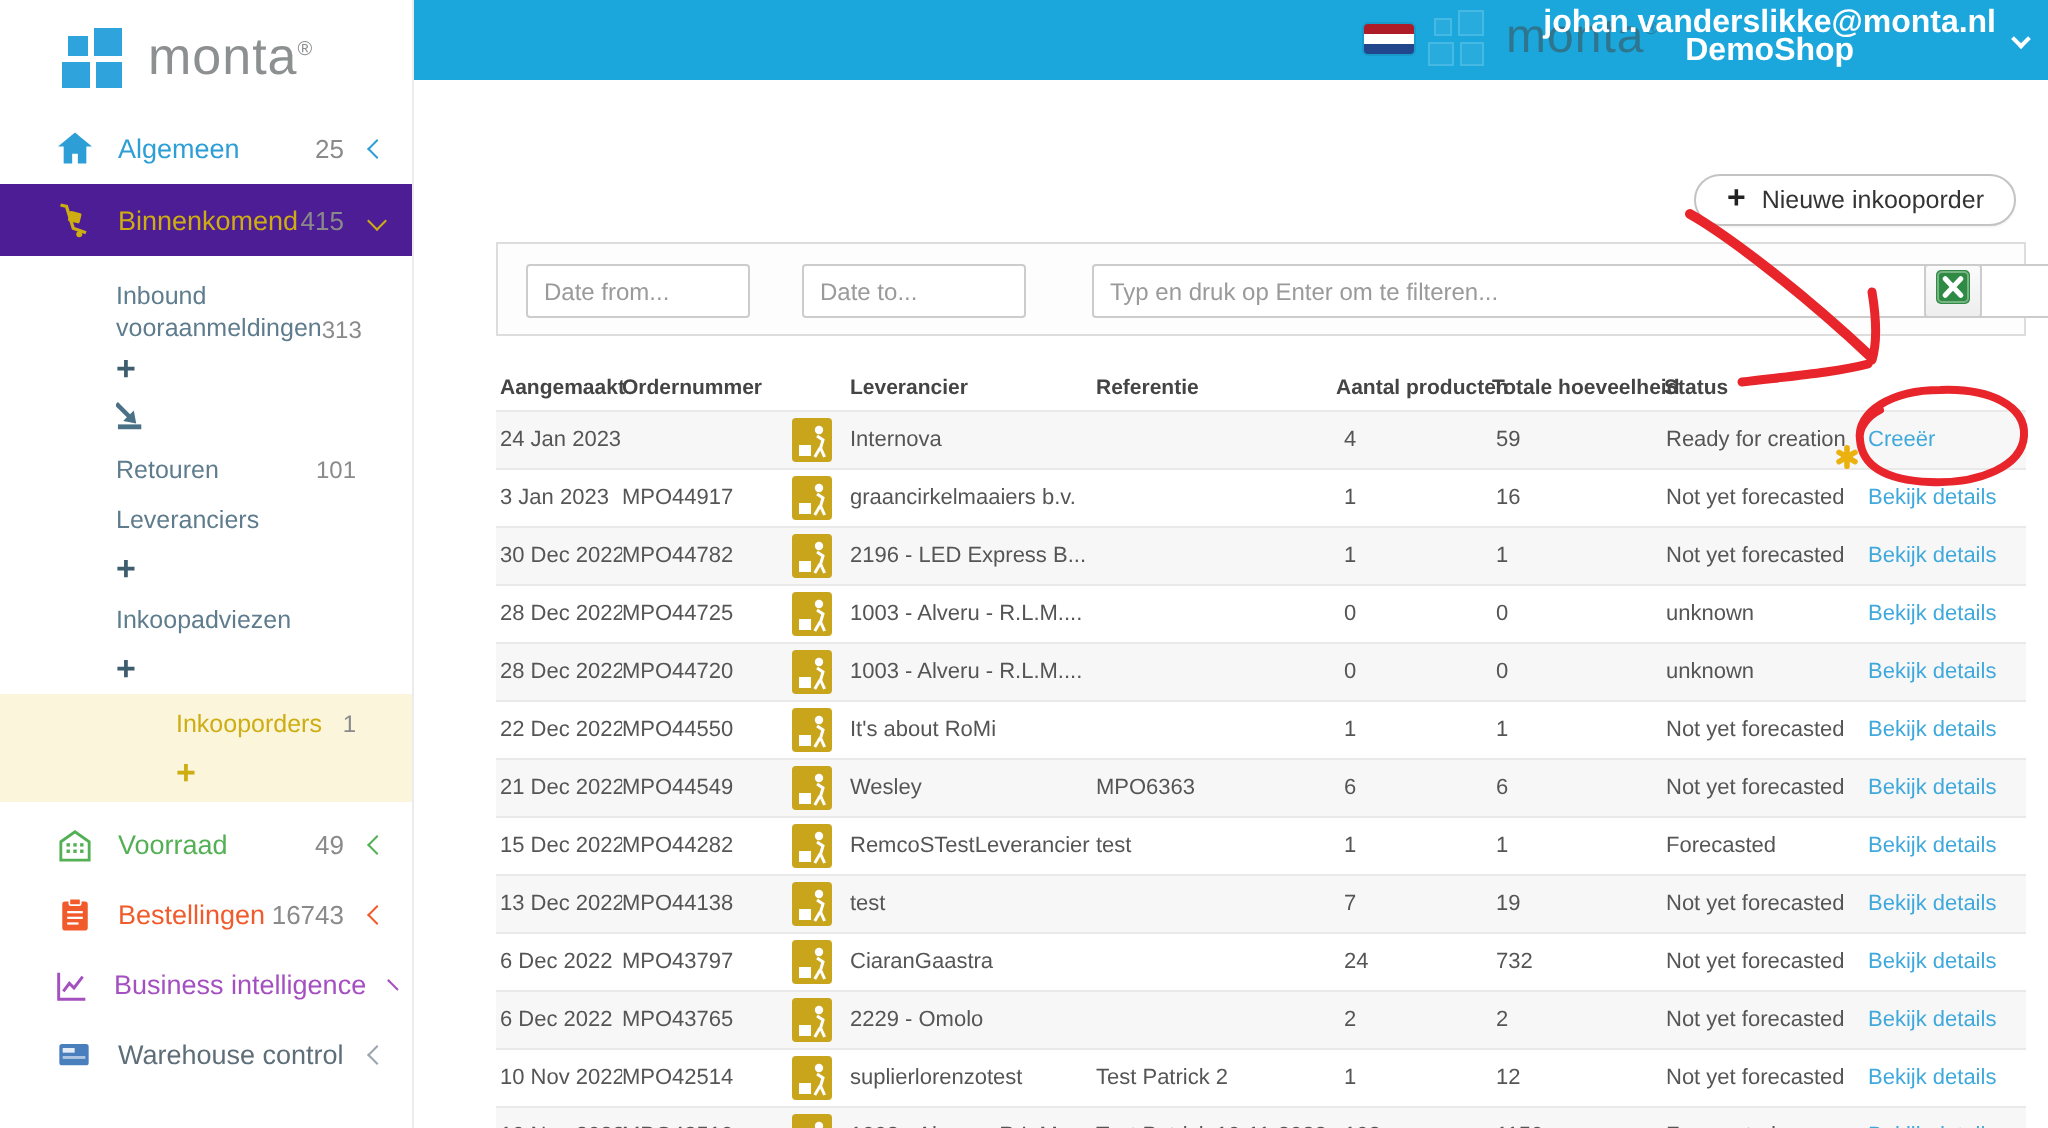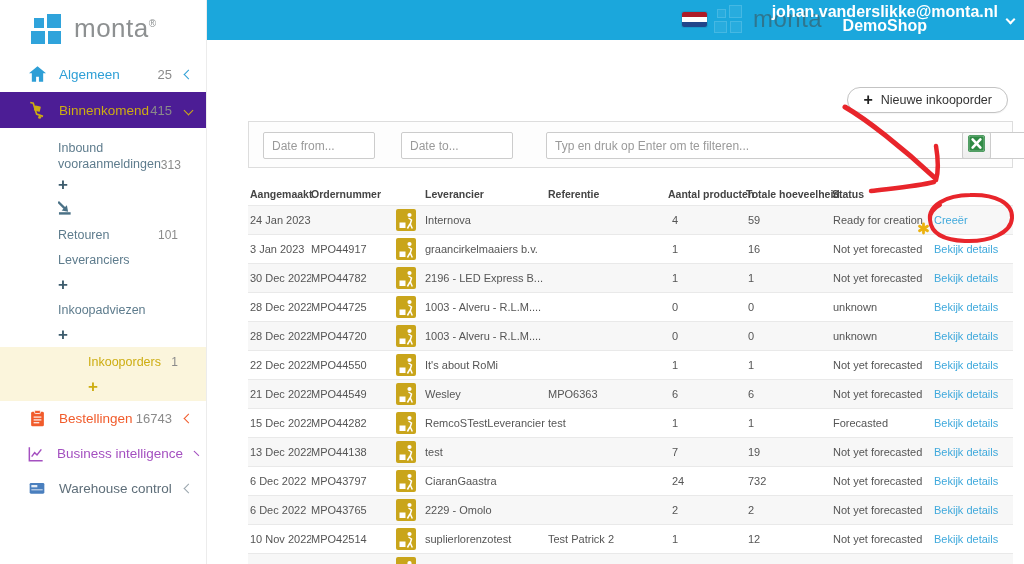--- a/index.html
+++ b/index.html
@@ -189,20 +189,38 @@
       <div class="sub-item sub-1l">
         <span class="slbl">Inkooporders</span>
         <span class="scount">1</span>
       </div>
       <div class="sub-plus c-gold">
           <span>+</span>
         </div>
     </div>
   </div>
 
+  <div class="nav-item h35 c-green group-voorraad">
+    <span class="ic">
+      <svg width="17" height="16" viewBox="0 0 24 22">
+          <path d="M2 8 L12 1 l10 7 v13 H2 Z" fill="none" stroke="#54B054" stroke-width="2"></path>
+          <g fill="#54B054">
+            <rect x="6" y="9" width="2.4" height="2.4"></rect>
+            <rect x="10.8" y="9" width="2.4" height="2.4"></rect>
+            <rect x="15.6" y="9" width="2.4" height="2.4"></rect>
+            <rect x="6" y="13.5" width="2.4" height="2.4"></rect>
+            <rect x="10.8" y="13.5" width="2.4" height="2.4"></rect>
+            <rect x="15.6" y="13.5" width="2.4" height="2.4"></rect>
+          </g>
+        </svg>
+    </span>
+    <span class="lbl">Voorraad</span>
+    <span class="nav-count">49</span>
+    <span class="chev left"></span>
+  </div>
 
   <div class="nav-item h35 c-orange">
     <span class="ic">
       <svg width="15" height="17" viewBox="0 0 20 24">
           <rect x="1" y="2.5" width="18" height="20.5" rx="2" fill="#F15B2B"></rect>
           <rect x="6" y="0.5" width="8" height="4.5" rx="1" fill="#F15B2B" stroke="#fff" stroke-width="1.2"></rect>
           <g stroke="#fff" stroke-width="1.6">
             <line x1="4.5" y1="10" x2="15.5" y2="10"></line>
             <line x1="4.5" y1="14" x2="15.5" y2="14"></line>
             <line x1="4.5" y1="18" x2="12.5" y2="18"></line>

